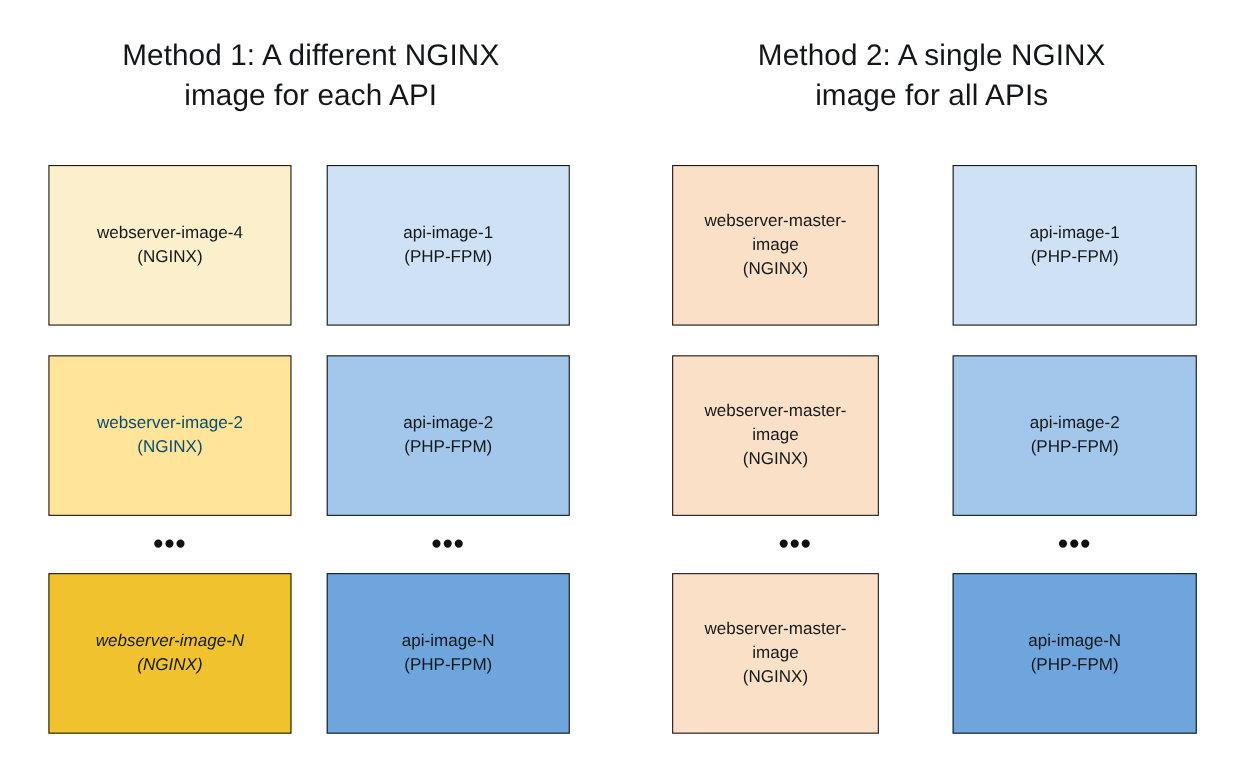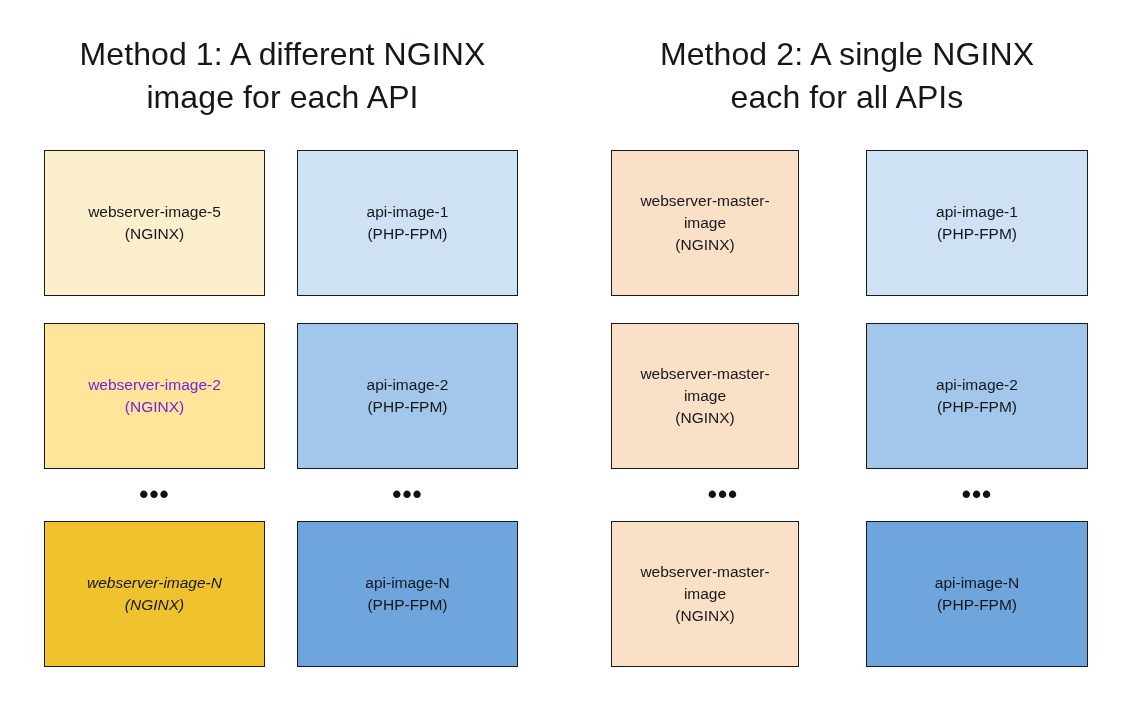--- a/index.html
+++ b/index.html
@@ -27,21 +27,21 @@
   }
   #panel-1 { left: 0px;   width: 565px; }
   #panel-2 { left: 565px; width: 564px; }
 
   .panel-title {
     position: absolute;
     top: 33px;
     left: 0;
     width: 100%;
     text-align: center;
-    font-size: 32px;
+    font-size: 27px;
     font-weight: 300;
     line-height: 1.33;
     letter-spacing: 0.1px;
     color: #14171a;
     white-space: pre-line;
   }
 
   .grid {
     position: absolute;
     left: 0;
@@ -100,42 +100,42 @@
 <body style="background: rgb(255, 255, 255);">
 
 <div class="canvas">
 
   <div class="panel" id="panel-1">
     <div class="panel-title" style="color: rgb(20, 23, 26);">Method 1: A different NGINX
 image for each API</div>
 
     <div class="grid">
 
-      <div class="box m1-c1 row-1" style="background: rgb(252, 239, 203); border-color: rgb(26, 26, 26); color: rgb(21, 24, 27);">webserver-image-5
+      <div class="box m1-c1 row-1" style="background: rgb(252, 239, 203); border-color: rgb(26, 26, 26); color: rgb(21, 24, 27);">webserver-image-4
 (NGINX)</div>
-      <div class="box m1-c1 row-2" style="background: rgb(255, 228, 154); border-color: rgb(26, 26, 26); color: #6d28d9;">webserver-image-2
+      <div class="box m1-c1 row-2" style="background: rgb(255, 228, 154); border-color: rgb(26, 26, 26); color: #0c4a6e;">webserver-image-2
 (NGINX)</div>
       <div class="ellipsis el-m1-c1">•••</div>
       <div class="box m1-c1 row-3" style="background: rgb(240, 195, 46); border-color: rgb(26, 26, 26); color: rgb(21, 24, 27); font-style: italic;">webserver-image-N
 (NGINX)</div>
 
       <div class="box m1-c2 row-1" style="background: rgb(207, 225, 245); border-color: rgb(26, 26, 26); color: rgb(21, 24, 27);">api-image-1
 (PHP-FPM)</div>
       <div class="box m1-c2 row-2" style="background: rgb(163, 199, 234); border-color: rgb(26, 26, 26); color: rgb(21, 24, 27);">api-image-2
 (PHP-FPM)</div>
       <div class="ellipsis el-m1-c2">•••</div>
       <div class="box m1-c2 row-3" style="background: rgb(109, 165, 220); border-color: rgb(26, 26, 26); color: rgb(21, 24, 27);">api-image-N
 (PHP-FPM)</div>
 
     </div>
   </div>
 
   <div class="panel" id="panel-2">
     <div class="panel-title" style="color: rgb(20, 23, 26);">Method 2: A single NGINX
-each for all APIs</div>
+image for all APIs</div>
   </div>
 
   <div class="grid">
 
       <div class="box m2-c1 row-1" style="background: rgb(251, 224, 200); border-color: rgb(26, 26, 26); color: rgb(21, 24, 27);">webserver-master-
 image
 (NGINX)</div>
       <div class="box m2-c1 row-2" style="background: rgb(251, 224, 200); border-color: rgb(26, 26, 26); color: rgb(21, 24, 27);">webserver-master-
 image
 (NGINX)</div>

